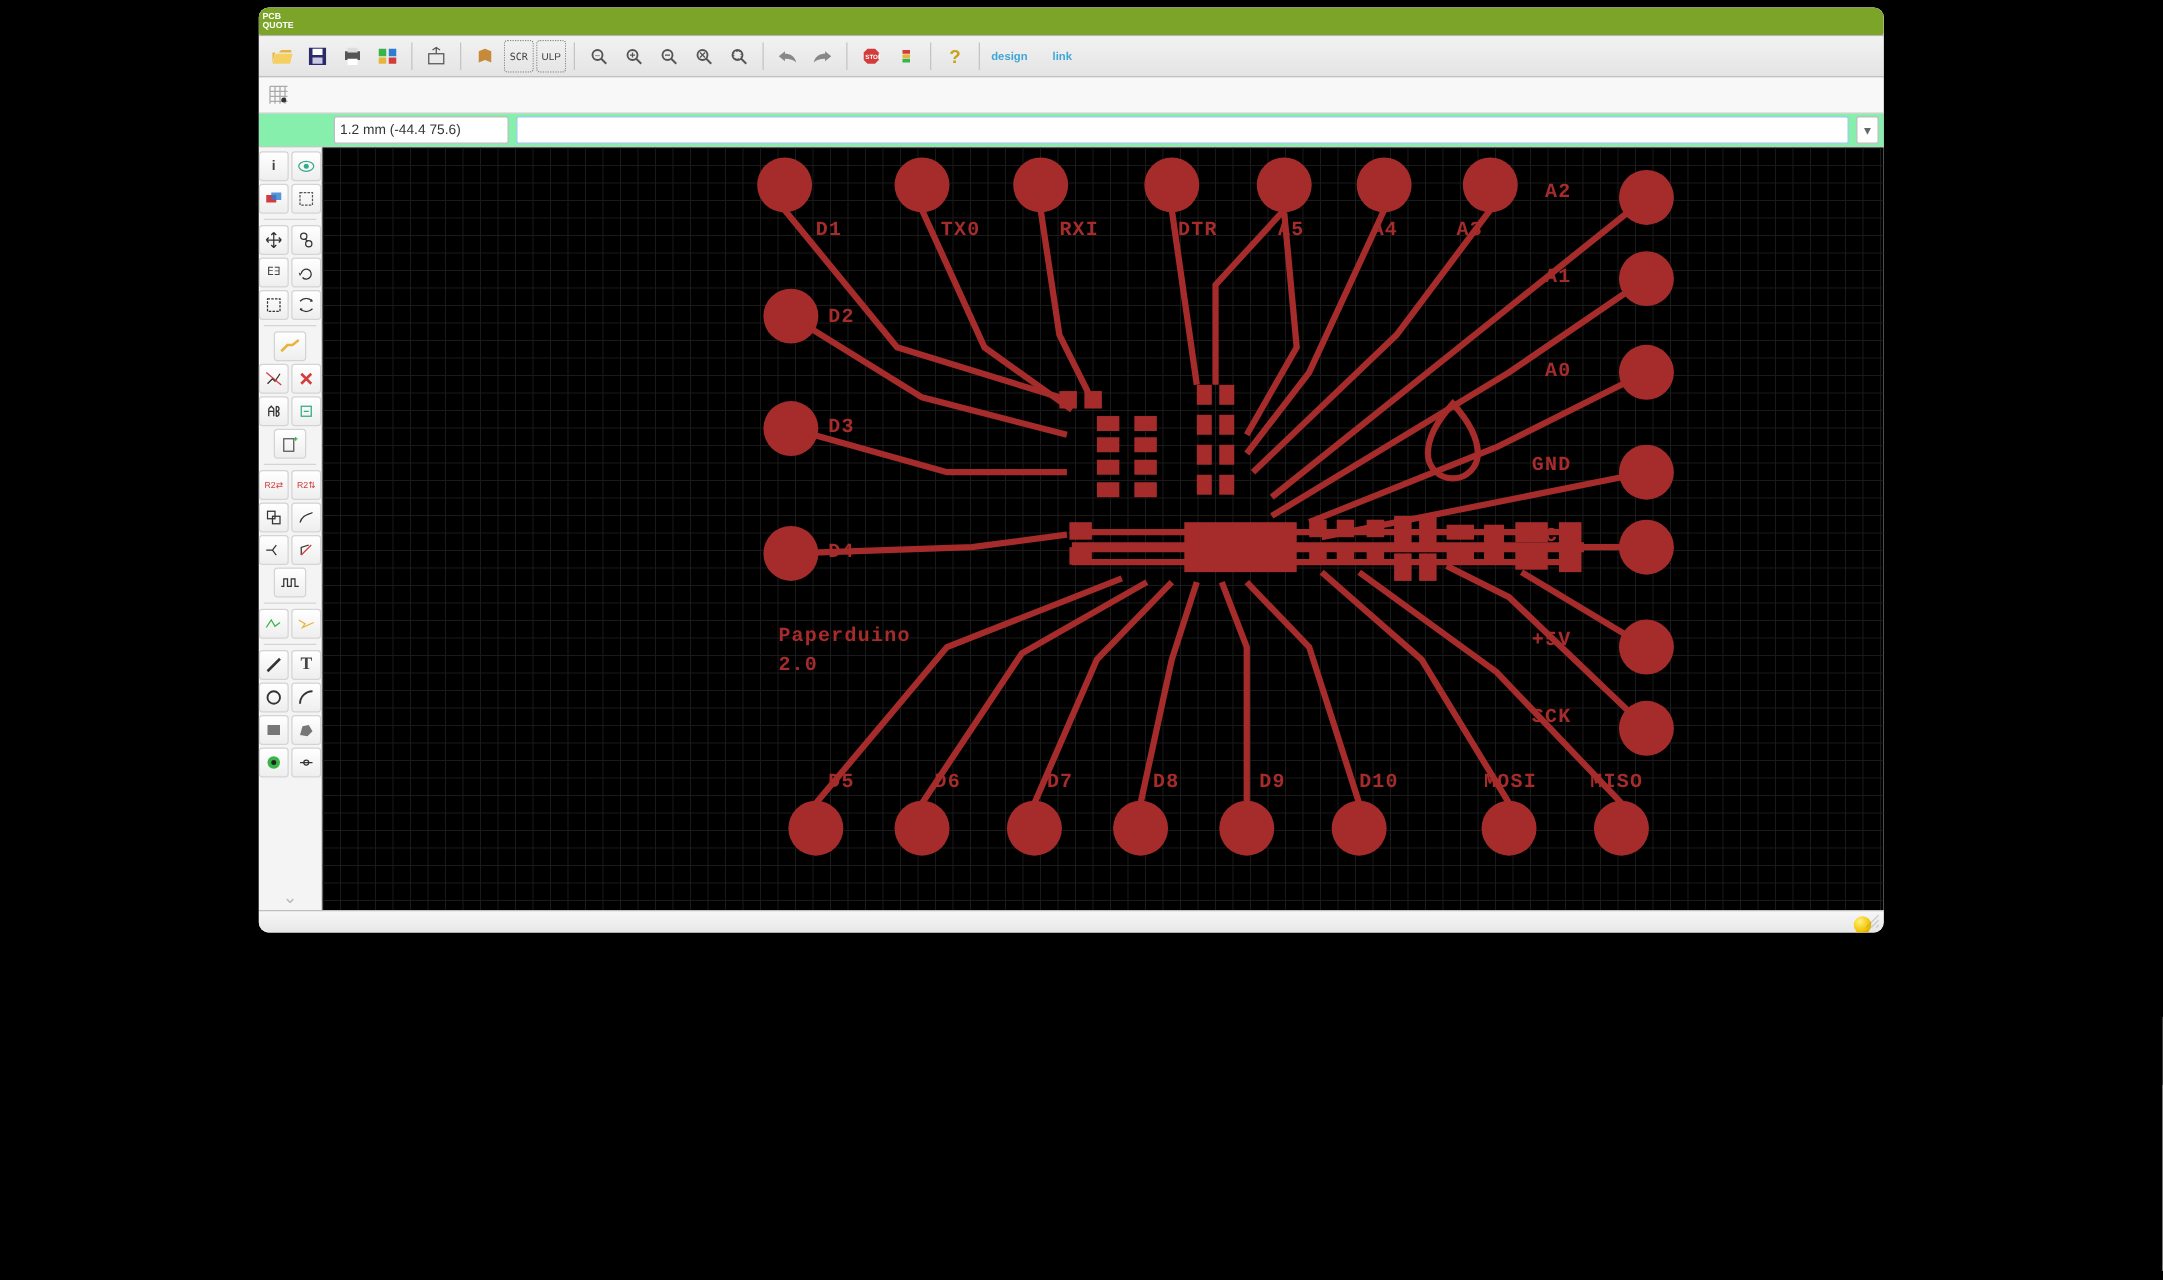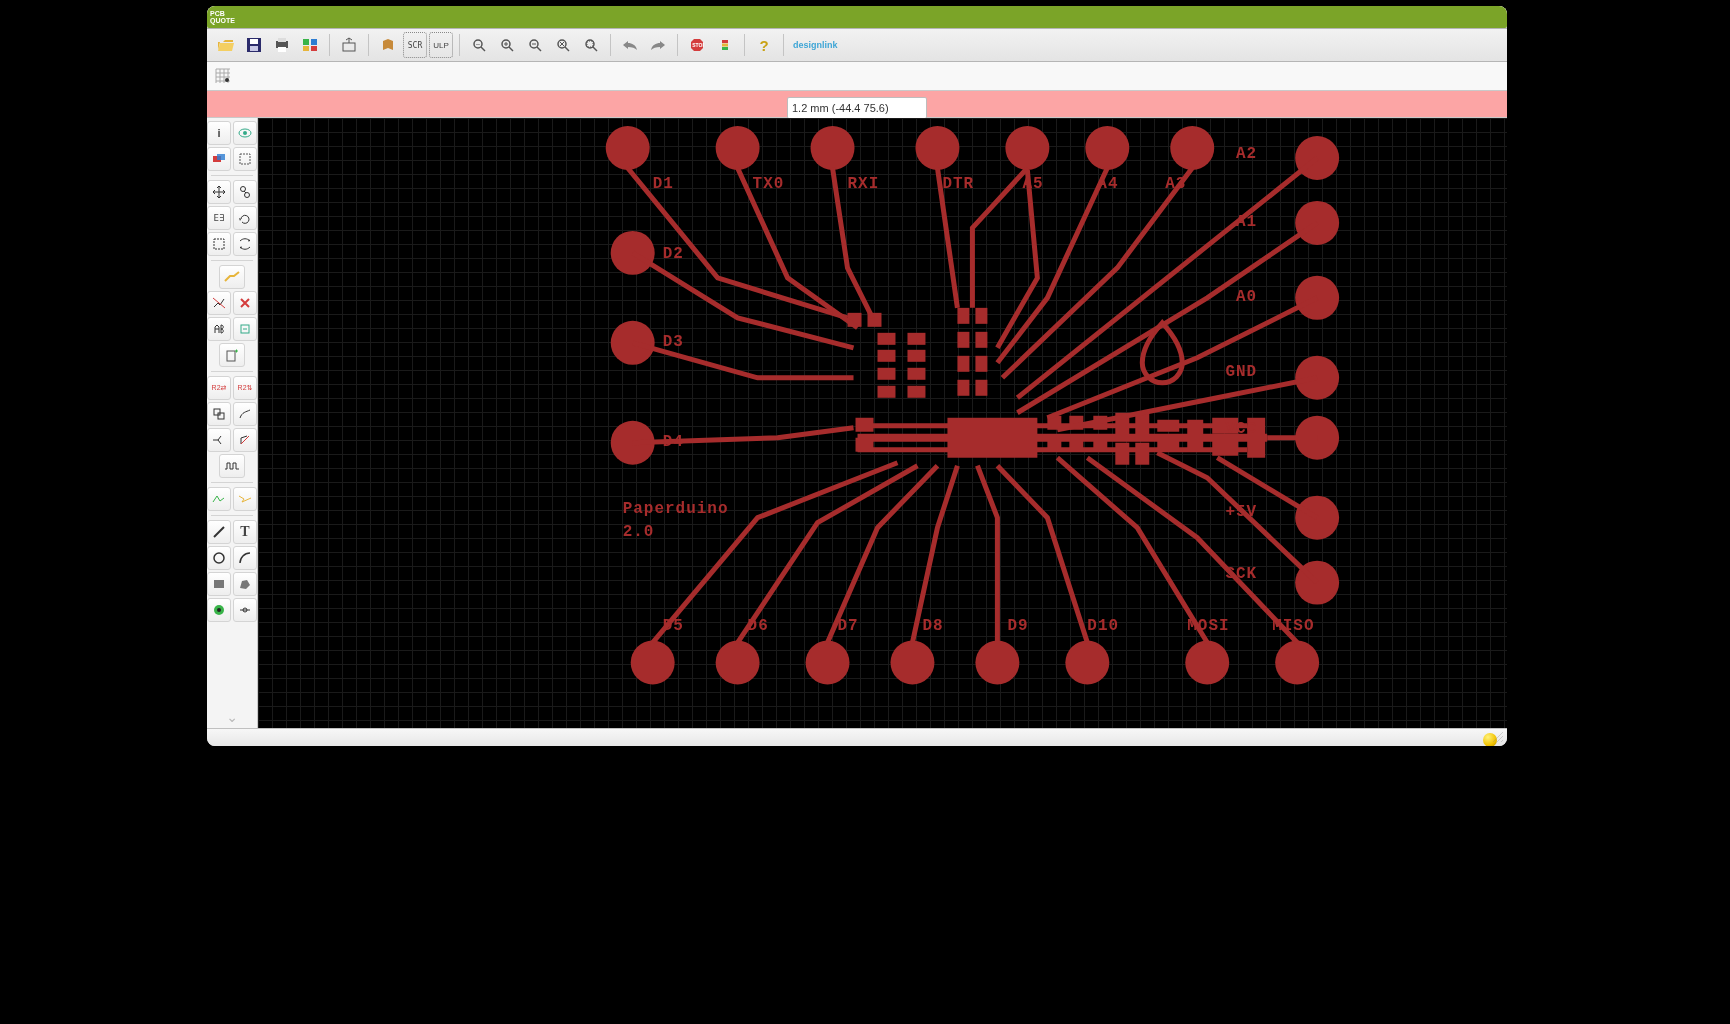--- a/index.html
+++ b/index.html
@@ -24,28 +24,28 @@
   .title{flex:1;text-align:center;font-size:12px;color:#4a4a4a;white-space:nowrap;overflow:hidden;text-overflow:ellipsis;}
   
   .toolbar{
     height:32px;background:linear-gradient(#f2f2f2,#e4e4e4);
     border-bottom:1px solid #b5b5b5;
     display:flex;align-items:center;padding:0 6px;gap:2px;
   }
   .tbtn{width:26px;height:24px;display:flex;align-items:center;justify-content:center;border-radius:3px;}
   .tsep{width:1px;height:22px;background:#c4c4c4;margin:0 4px;}
   .tbadge{height:20px;display:flex;align-items:center;font-size:9px;font-weight:bold;padding:0 3px;border-radius:2px;}
-  .tbadge.design{color:#e91e8c;}
+  .tbadge.design{color:#e91e8c;gap:20px;}
   .tbadge.design span{color:#3fa6d6;}
   .tbadge.pcb{background:#7ba428;color:#fff;padding:1px 3px;font-size:7px;line-height:1;}
   
   .parambar{height:28px;background:#f8f8f8;border-bottom:1px solid #c9c9c9;display:flex;align-items:center;padding:0 6px;}
   .grid-icon{width:20px;height:20px;display:flex;align-items:center;justify-content:center;color:#999;}
   
-  .cmdbar{height:26px;display:flex;align-items:center;gap:6px;padding:0 4px;border-bottom:1px solid #c9c9c9;background:#fca5a5;flex-direction:column;}
+  .cmdbar{height:26px;display:flex;align-items:center;gap:6px;padding:0 4px;border-bottom:1px solid #c9c9c9;background:#86efac;}
   .coords{width:130px;height:20px;border:1px solid #bdbdbd;background:#fff;padding:0 4px;font-size:11px;line-height:20px;border-radius:2px;}
   .cmdinput{flex:1;height:20px;border:1px solid #9ec9ec;background:#fff;border-radius:2px;padding:0 4px;font-size:11px;}
   .cmddrop{width:16px;height:20px;border:1px solid #bdbdbd;border-radius:2px;background:#fff;display:flex;align-items:center;justify-content:center;color:#666;}
   
   .body{display:flex;height:calc(100% - 22px - 32px - 28px - 26px - 22px);}
   .palette{width:50px;background:#f4f4f4;border-right:1px solid #c9c9c9;display:flex;flex-direction:column;align-items:center;padding:3px 0;gap:2px;}
   .prow{display:flex;gap:2px;}
   .pbtn{width:22px;height:22px;border:1px solid #d4d4d4;border-radius:3px;background:linear-gradient(#fff,#eee);display:flex;align-items:center;justify-content:center;font-size:11px;color:#444;}
   .pbtn.single{width:24px;}
   .psep{height:1px;width:42px;background:#d4d4d4;margin:2px 0;}

